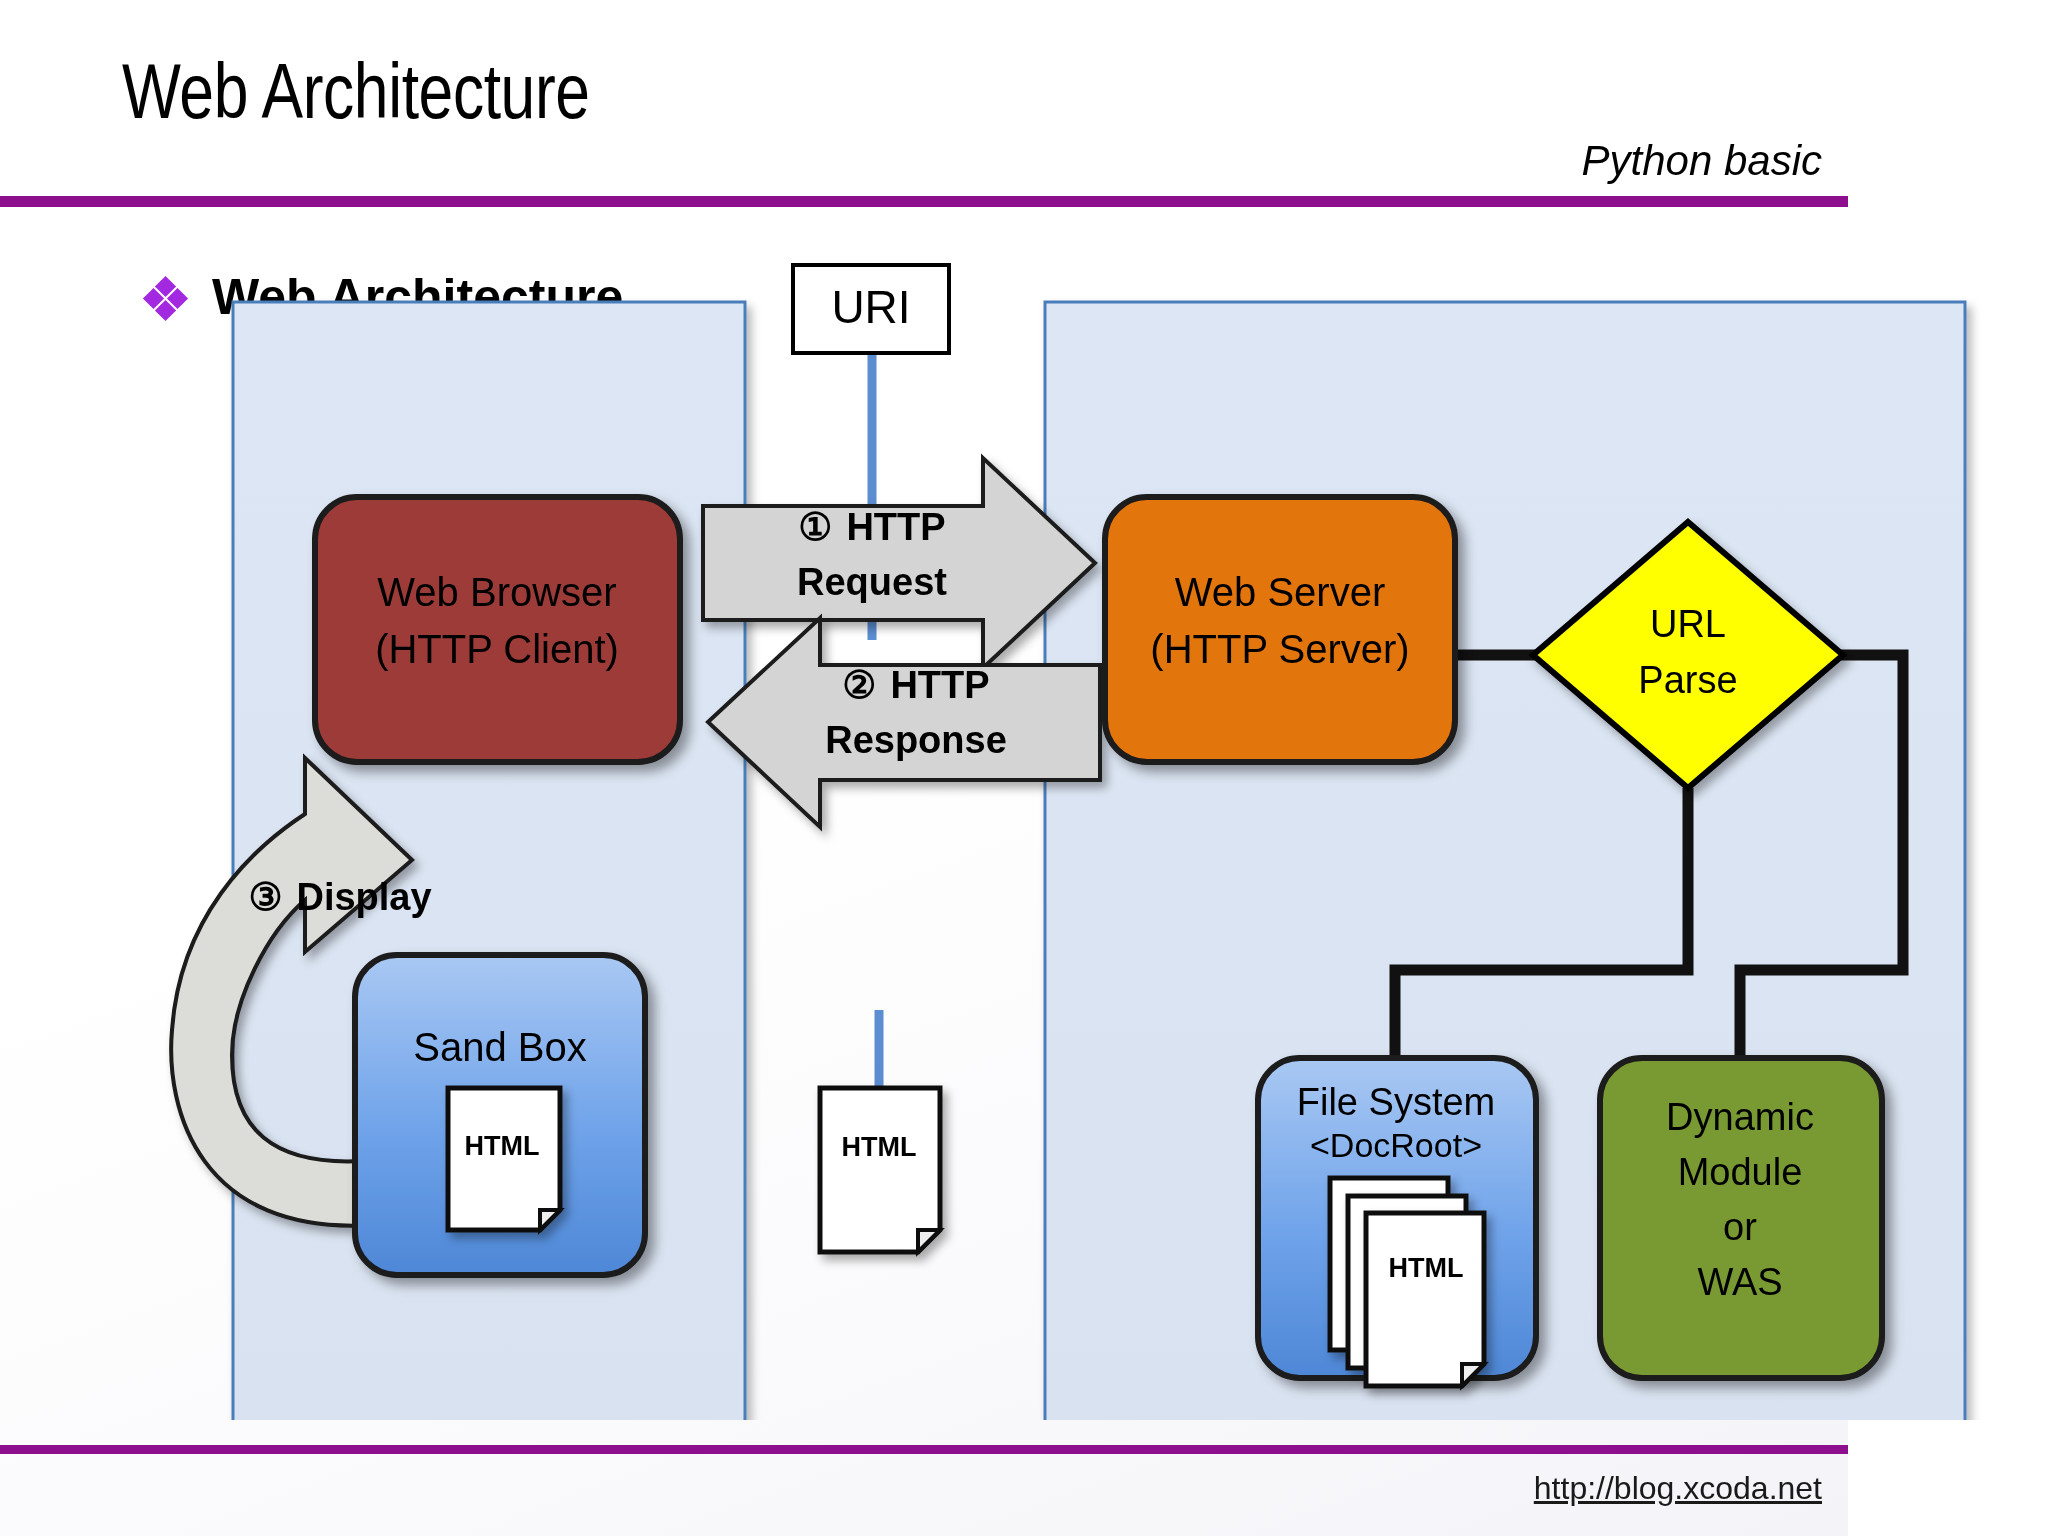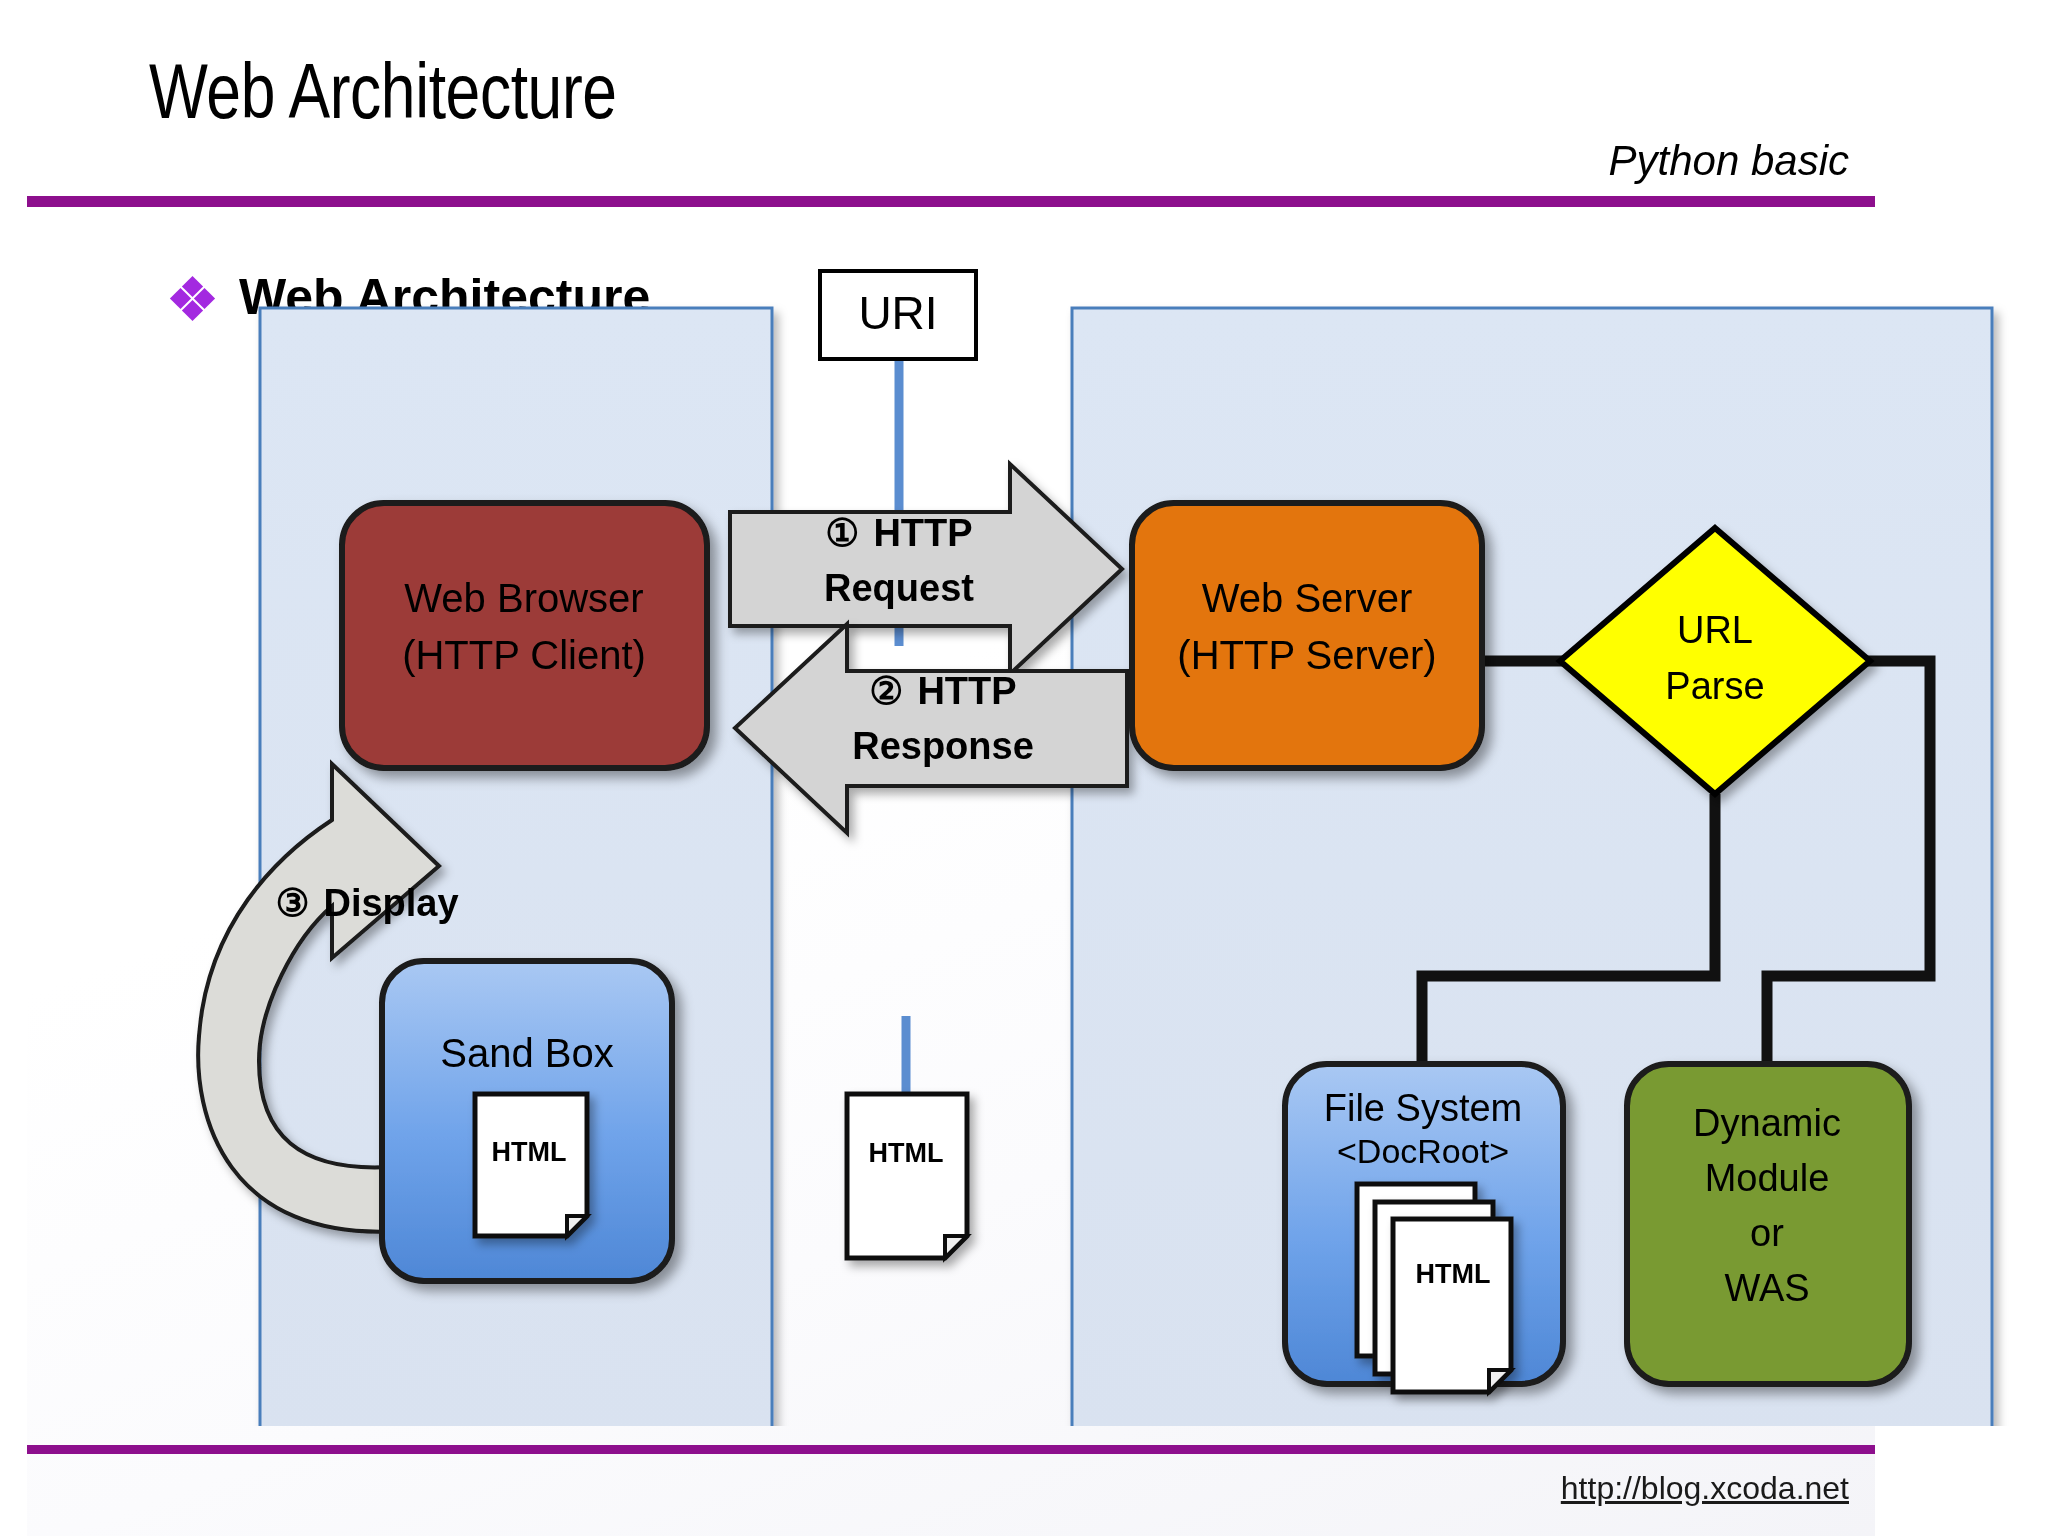--- a/index.html
+++ b/index.html
@@ -7,21 +7,20 @@
     margin: 0; padding: 0;
     width: 2048px; height: 1536px;
     overflow: hidden;
     font-family: "Liberation Sans", sans-serif;
     background: #ffffff;
   }
   #slide {
     position: relative;
     width: 1848px; height: 1536px;
     background: linear-gradient(160deg, #ffffff 0%, #ffffff 45%, #fbfbfd 70%, #f4f4f8 100%);
-    margin-left: 27px;
   }
 
   
   #slide-title {
     position: absolute;
     left: 122px; top: 52px;
     font-size: 78px;
     font-weight: 400;
     color: #000000;
     letter-spacing: -0.5px;
@@ -88,21 +87,21 @@
     font-size: 50px;
     font-weight: bold;
     color: #000000;
     white-space: nowrap;
     line-height: 1.0;
   }
 
   
   #diagram {
     position: absolute;
-    left: 0; top: 216px;
+    left: 0; top: 210px;
     width: 2048px; height: 1210px;
   }
   #diagram svg { display: block; width: 2048px; height: 1210px; }
 
   .node-label {
     font-family: "Liberation Sans", sans-serif;
     fill: #000000;
     text-anchor: middle;
     dominant-baseline: middle;
   }

